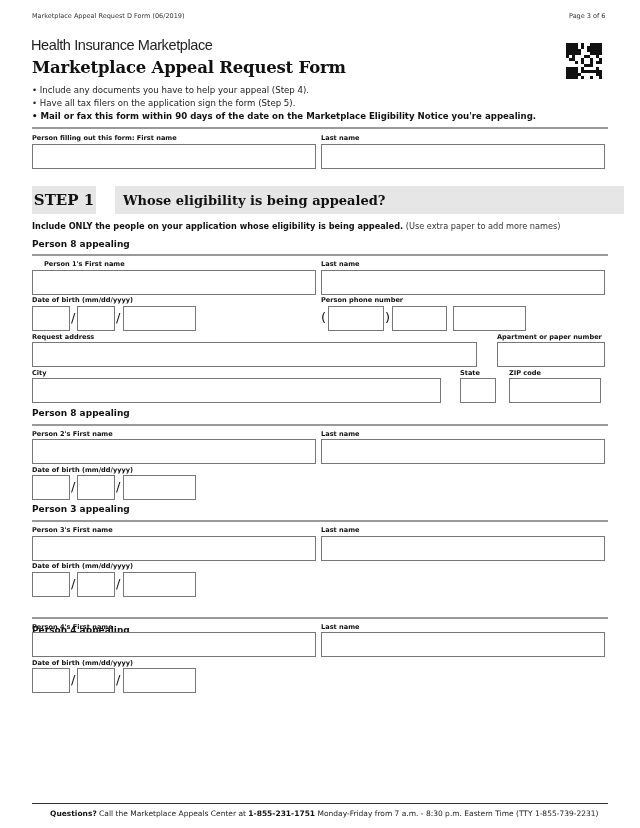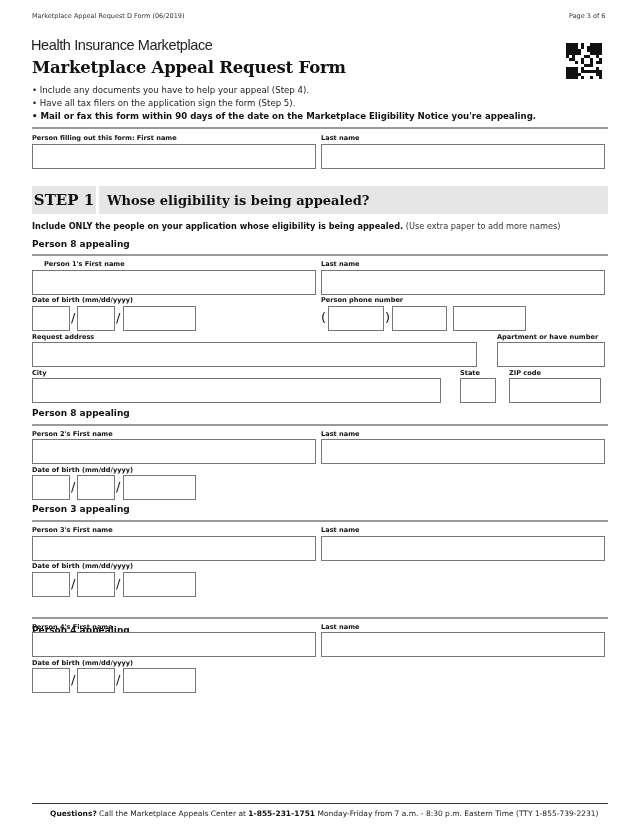--- a/index.html
+++ b/index.html
@@ -12,21 +12,21 @@
   .bullet { font-size:8.6px; color:#222; }
   .bullet.b { font-weight:bold; color:#111; }
   .rule { height:2px; background:#9a9a9a; }
   .rule-thin { height:1.5px; background:#9a9a9a; }
   .lbl { font-size:6.6px; font-weight:bold; color:#111; white-space:nowrap; }
   .box { border:1px solid #777; box-sizing:border-box; background:#fff; }
   .sep { font-size:13px; color:#111; line-height:1; }
   .step-tag { background:#e6e6e6; font-family:"DejaVu Serif", serif; font-weight:bold; font-size:15px;
               display:flex; align-items:center; justify-content:center; }
   .step-bar { background:#e6e6e6; font-family:"DejaVu Serif", serif; font-weight:bold; font-size:13px;
-              display:flex; align-items:center; padding-left:8px; box-sizing:border-box; }
+              display:flex; align-items:center; padding-left:8px; box-sizing:border-box;margin-left:16px; }
   .instr { font-size:8.2px; color:#111; white-space:nowrap; }
   .instr .b { font-weight:bold; }
   .instr .n { color:#333; }
   .person-h { font-size:9px; font-weight:bold; color:#111; }
   .footer { font-size:7.5px; color:#222; white-space:nowrap;padding-left:18px; }
   .footer b { color:#111; }
   .qr { display:grid; grid-template-columns:repeat(12,3px); grid-template-rows:repeat(12,3px); }
   .qr span { width:3px; height:3px; }
 </style>
 </head>
@@ -213,21 +213,21 @@
 <div class="abs box" style="left:123px;top:306px;width:73px;height:25px;"></div>
 
 <div class="abs lbl" style="left:321px;top:296px;">Person phone number</div>
 <div class="abs sep" style="left:321px;top:311px;">(</div>
 <div class="abs box" style="left:328px;top:306px;width:56px;height:25px;"></div>
 <div class="abs sep" style="left:385px;top:311px;">)</div>
 <div class="abs box" style="left:392px;top:306px;width:55px;height:25px;"></div>
 <div class="abs box" style="left:453px;top:306px;width:73px;height:25px;"></div>
 
 <div class="abs lbl" style="left:32px;top:333px;">Request address</div>
-<div class="abs lbl" style="left:497px;top:333px;">Apartment or have number</div>
+<div class="abs lbl" style="left:497px;top:333px;">Apartment or paper number</div>
 <div class="abs box" style="left:32px;top:342px;width:445px;height:25px;"></div>
 <div class="abs box" style="left:497px;top:342px;width:108px;height:25px;"></div>
 
 <div class="abs lbl" style="left:32px;top:369px;">City</div>
 <div class="abs lbl" style="left:460px;top:369px;">State</div>
 <div class="abs lbl" style="left:509px;top:369px;">ZIP code</div>
 <div class="abs box" style="left:32px;top:378px;width:409px;height:25px;"></div>
 <div class="abs box" style="left:460px;top:378px;width:36px;height:25px;"></div>
 <div class="abs box" style="left:509px;top:378px;width:92px;height:25px;"></div>
 

